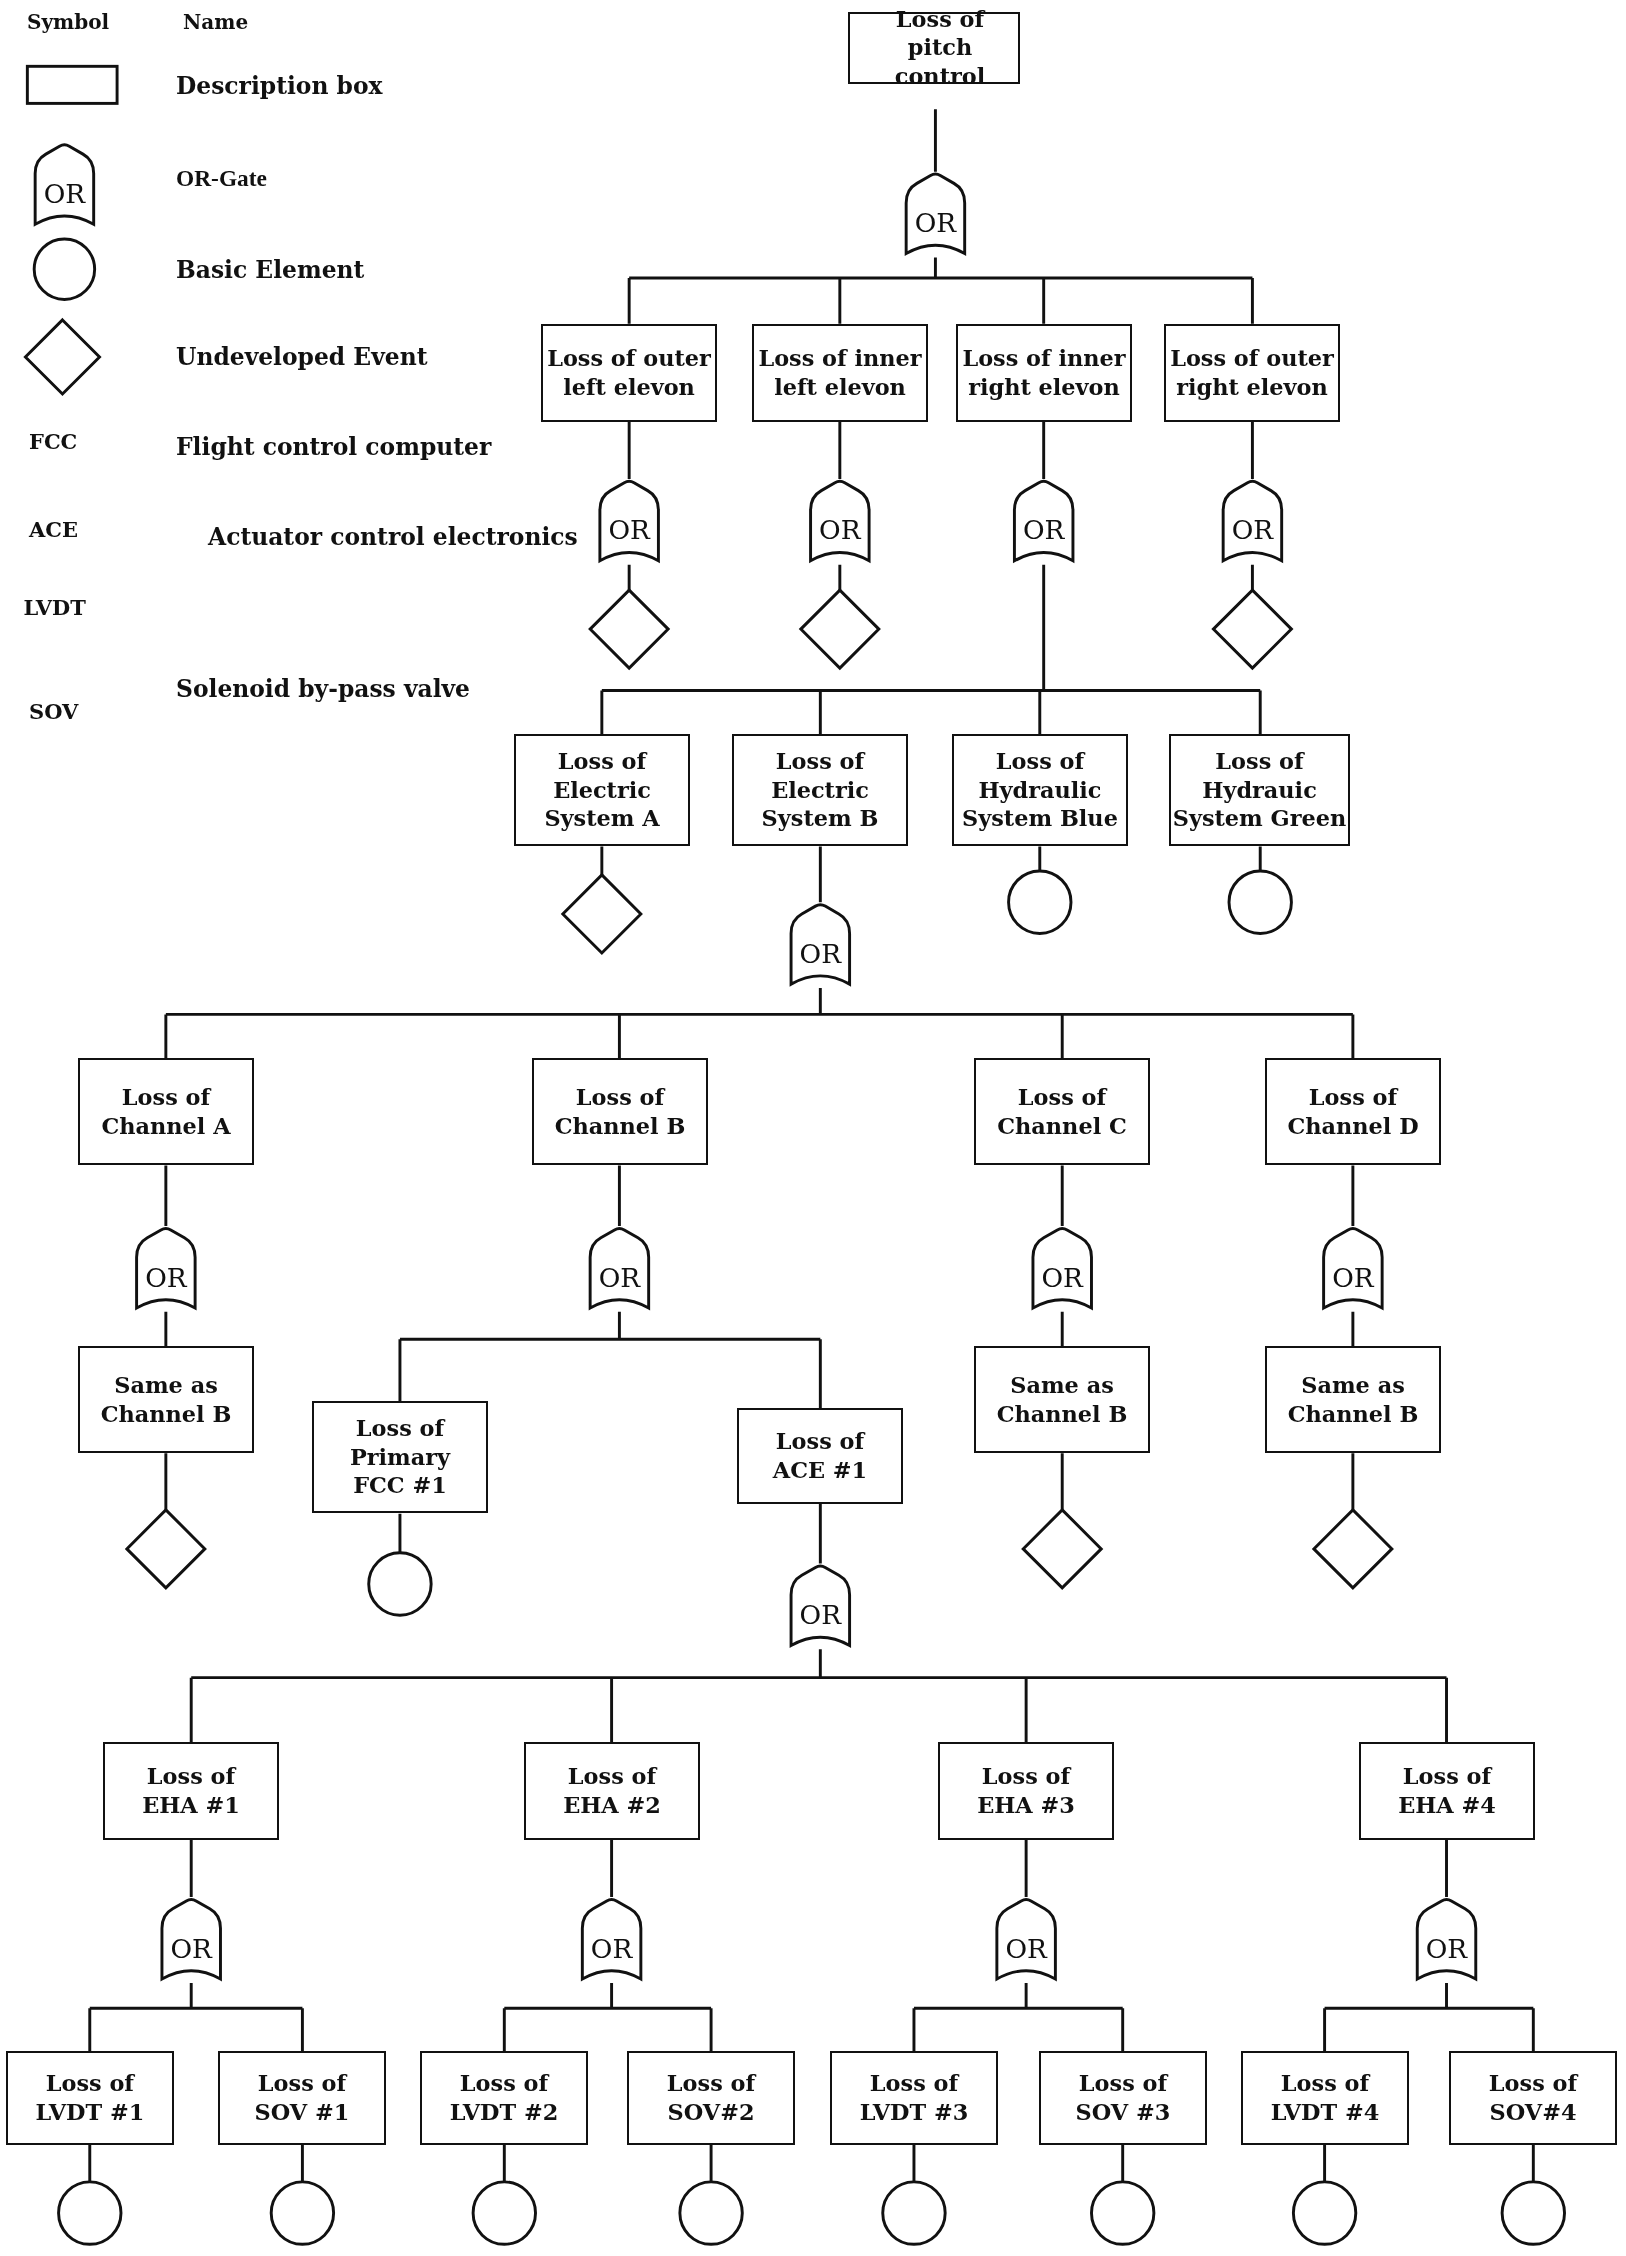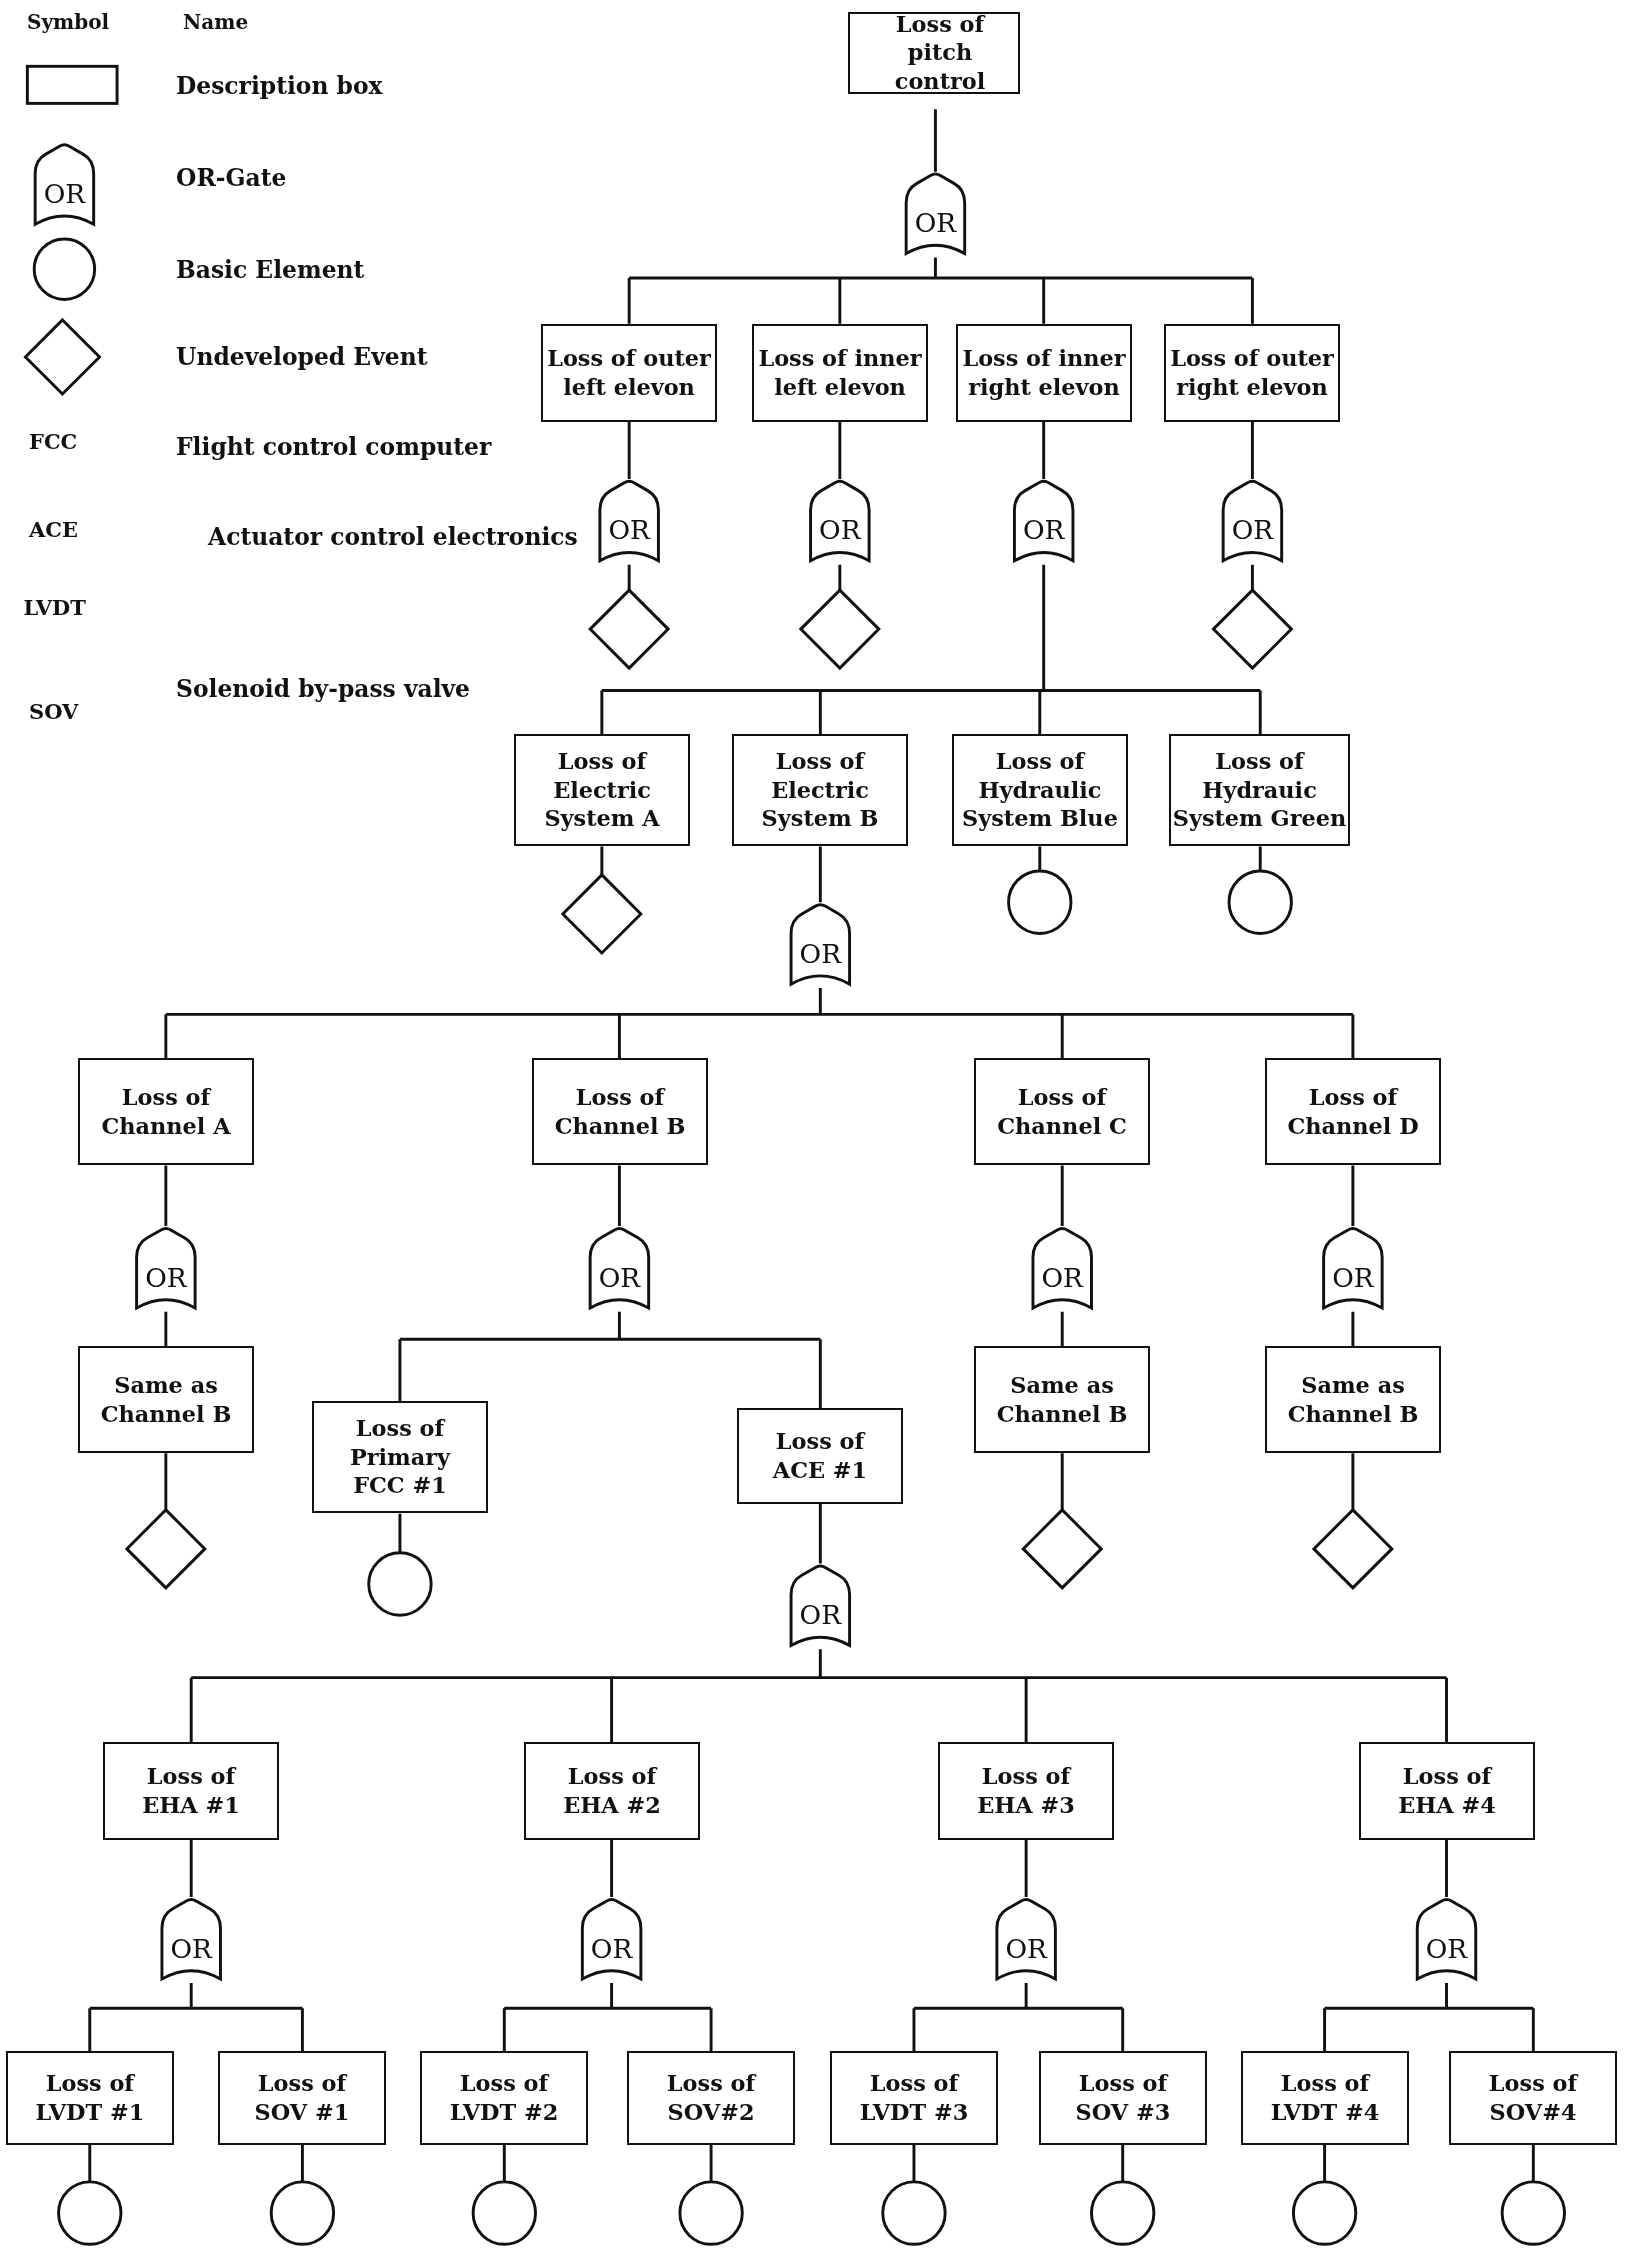--- a/index.html
+++ b/index.html
@@ -154,36 +154,36 @@
     <circle cx="937" cy="2269" r="32" fill="#fff" stroke="#111" stroke-width="3"></circle>
     <circle cx="1151" cy="2269" r="32" fill="#fff" stroke="#111" stroke-width="3"></circle>
     <circle cx="1358" cy="2269" r="32" fill="#fff" stroke="#111" stroke-width="3"></circle>
     <circle cx="1572" cy="2269" r="32" fill="#fff" stroke="#111" stroke-width="3"></circle>
   </svg>
 
   <div class="legend-text legend-head" style="left:27px; top:9.8px;">Symbol</div>
   <div class="legend-text legend-head" style="left:183px; top:9.8px;">Name</div>
 
   <div class="legend-text" style="left:176px; top:72px;">Description box</div>
-  <div class="legend-text" style="left:176px; top:164px;">OR-Gate</div>
+  <div class="legend-text" style="left:176px; top:164px;font-family:Liberation Serif, serif;">OR-Gate</div>
   <div class="legend-text" style="left:176px; top:256px;">Basic Element</div>
   <div class="legend-text" style="left:176px; top:343px;">Undeveloped Event</div>
 
   <div class="legend-text legend-acro" style="left:29px; top:429px;">FCC</div>
   <div class="legend-text" style="left:176px; top:433px;">Flight control computer</div>
 
   <div class="legend-text legend-acro" style="left:29px; top:517px;">ACE</div>
   <div class="legend-text" style="left:176px; top:523px;margin-left:32px;">Actuator control electronics</div>
 
   <div class="legend-text legend-acro" style="left:23.4px; top:595px;">LVDT</div>
 
   <div class="legend-text legend-acro" style="left:29px; top:671px;margin-top:28px;">SOV</div>
   <div class="legend-text" style="left:176px; top:675px;">Solenoid by-pass valve</div>
 
-  <div class="box" style="left:848px; top:11.7px; width:172px; height:82px;padding-left:12px;">Loss of pitch
+  <div class="box" style="left:848px; top:11.7px; width:172px; height:72px;padding-left:12px;">Loss of pitch
 control</div>
 
   <div class="box" style="left:541px; top:324px; width:176px; height:98px;">Loss of outer
 left elevon</div>
   <div class="box" style="left:752px; top:324px; width:176px; height:98px;">Loss of inner
 left elevon</div>
   <div class="box" style="left:956px; top:324px; width:176px; height:98px;">Loss of inner
 right elevon</div>
   <div class="box" style="left:1164px; top:324px; width:176px; height:98px;">Loss of outer
 right elevon</div>

